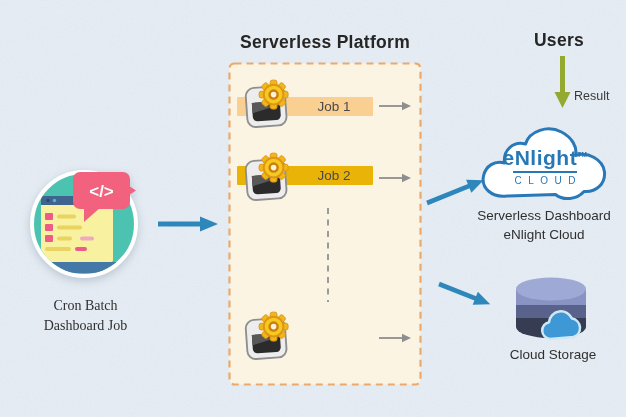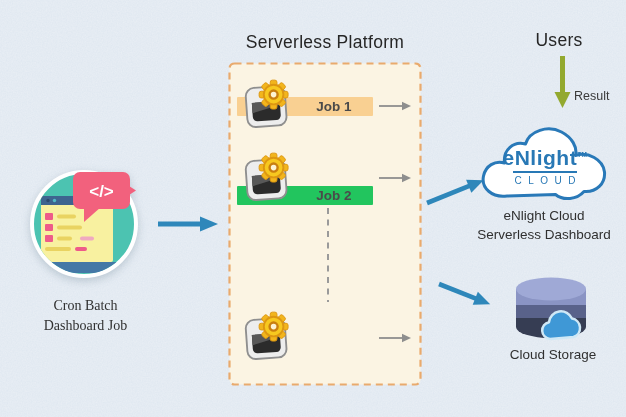--- a/index.html
+++ b/index.html
@@ -6,30 +6,30 @@
   #canvas{
     position:relative;width:626px;height:417px;overflow:hidden;
     background:#eaeff5;
     font-family:"Liberation Sans", sans-serif;
     color:#2d2d2d;
   }
   .abs{position:absolute;}
   .texture{position:absolute;left:0;top:0;z-index:0;pointer-events:none;}
   .layer{position:absolute;left:0;top:0;z-index:1;width:626px;height:417px;}
   .title{
-    font-size:17.5px;font-weight:400;letter-spacing:.3px;color:#262626;
+    font-size:17.5px;font-weight:700;letter-spacing:.3px;color:#262626;
     text-align:center;
   }
   .caption{
     font-size:13.5px;color:#303030;text-align:center;line-height:1.42;
   }
   .job-bar{
     position:absolute;height:19px;width:136px;left:237px;
     font-size:13.5px;color:#4a4a4a;line-height:19px;text-align:center;
-    padding-left:58px;box-sizing:border-box;z-index:2;border-radius:1px;font-weight:bold;
+    padding-left:58px;box-sizing:border-box;z-index:2;border-radius:1px;
   }
   .job-icon{position:absolute;left:240px;width:56px;height:56px;z-index:3;}
   .job-arrow{position:absolute;left:378px;z-index:2;}
   .logo-text{
     position:absolute;left:477px;top:146px;width:136px;text-align:center;z-index:4;
   }
   .logo-main{font-size:21px;font-weight:bold;color:#2878b5;letter-spacing:.5px;line-height:1.1;}
   .logo-tm{font-size:6.5px;vertical-align:super;font-weight:bold;color:#2878b5;}
   .logo-rule{width:64px;height:1.5px;background:#2878b5;margin:2px auto 2px auto;}
   .logo-sub{font-size:10px;color:#2878b5;letter-spacing:6.5px;text-indent:6.5px;font-weight:500;}
@@ -120,21 +120,21 @@
 
     <div class="job-bar" style="top: 97px; background-color: rgb(249, 208, 146);">Job 1</div>
     <svg class="job-icon" style="top:75px;" viewBox="0 0 60 60">
       <use href="#sym-gear-frame"></use>
     </svg>
     <svg class="job-arrow" style="top:99px;" width="34" height="14">
       <line x1="1" y1="7" x2="25" y2="7" stroke="#8e8e8e" stroke-width="1.8"></line>
       <polygon points="24,2.8 33,7 24,11.2" fill="#8e8e8e"></polygon>
     </svg>
 
-    <div class="job-bar" style="top: 186px; background-color: #22c55e;">Job 2</div>
+    <div class="job-bar" style="top: 166px; background-color: #eab308;">Job 2</div>
     <svg class="job-icon" style="top:148px;" viewBox="0 0 60 60">
       <use href="#sym-gear-frame"></use>
     </svg>
     <svg class="job-arrow" style="top:171px;" width="34" height="14">
       <line x1="1" y1="7" x2="25" y2="7" stroke="#8e8e8e" stroke-width="1.8"></line>
       <polygon points="24,2.8 33,7 24,11.2" fill="#8e8e8e"></polygon>
     </svg>
 
     <svg class="abs" style="left:322px;top:206px;" width="12" height="98">
       <line x1="6" y1="2" x2="6" y2="96" stroke="#9a9a9a" stroke-width="2" stroke-dasharray="6 5.5"></line>
@@ -174,22 +174,22 @@
       <path d="M30 76 C15 78 4 68 6.5 56 C8.5 46 18 40 27.5 43 C26 30 36.5 20.5 48.5 24
                C52.5 10.5 71 5 84.5 12 C95 17.5 100.5 27 98.5 35.5 C111 31.5 126 39.5 127.5 52
                C128.5 63.5 119.5 72.5 107 71.5 C100 79.5 86.5 81 78.5 74.5 Z" fill="#ffffff" stroke="#2979b8" stroke-width="3" stroke-linejoin="round"></path>
     </svg>
     <div class="logo-text">
       <div class="logo-main"><span>eNlight</span><span class="logo-tm">TM</span></div>
       <div class="logo-rule"></div>
       <div class="logo-sub">CLOUD</div>
     </div>
     <div class="abs caption" style="left:464px;top:206px;width:160px;">
+      <div>Serverless Dashboard</div>
       <div>eNlight Cloud</div>
-      <div>Serverless Dashboard</div>
     </div>
 
     <svg class="abs" style="left:511px;top:275px;" width="80" height="72" viewBox="0 0 80 72">
       <path d="M5 14 L5 52 A35 11 0 0 0 75 52 L75 14 Z" fill="#363d53"></path>
       <rect x="5" y="14" width="70" height="16" fill="#8a94c4"></rect>
       <rect x="5" y="30" width="70" height="13" fill="#59628a"></rect>
       <ellipse cx="40" cy="14" rx="35" ry="11.5" fill="#9fa9d6"></ellipse>
       <path d="M39 64 a8.5 8.5 0 0 1 -1 -16.8 a12 12 0 0 1 23 -3.6 a9.5 9.5 0 0 1 1.5 18.4 z" fill="#3f98d6" stroke="#cfe8f6" stroke-width="2.5" stroke-linejoin="round"></path>
     </svg>
     <div class="abs caption" style="left:494px;top:345px;width:118px;">Cloud Storage</div>

